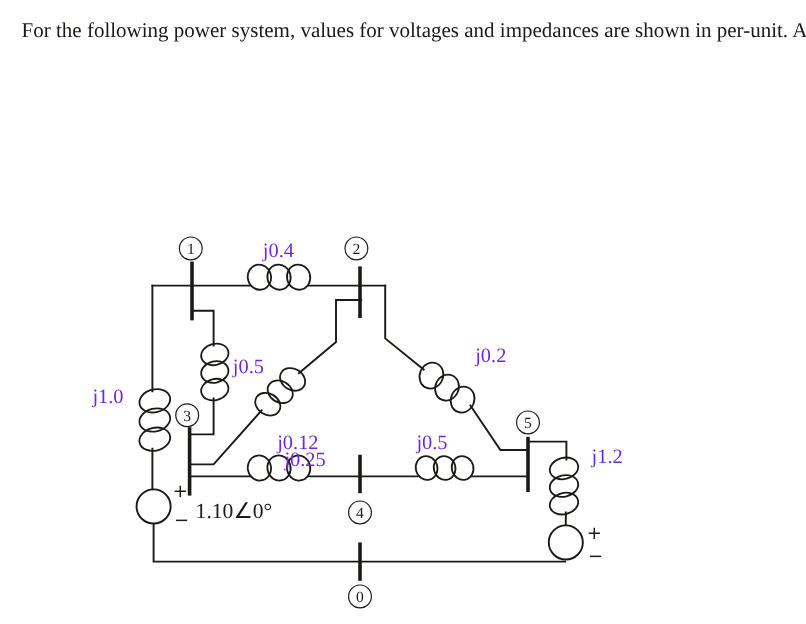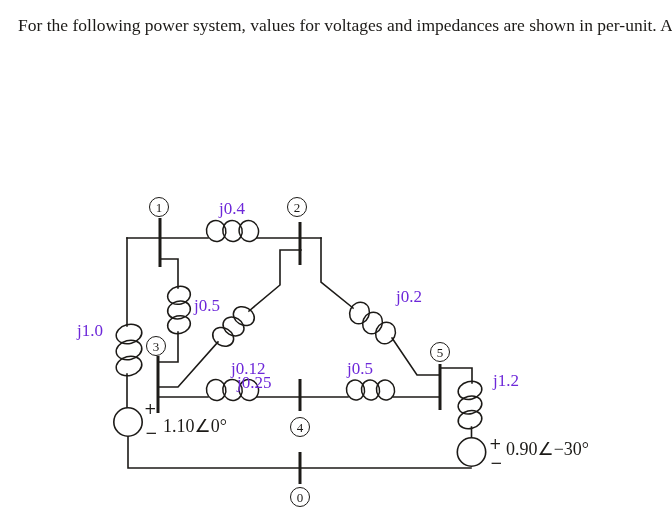--- a/index.html
+++ b/index.html
@@ -133,15 +133,14 @@
     <span class="lbl" style="left:212px;top:360px;margin-left:19px;">j0.12</span>
     <span class="lbl" style="left:347px;top:360px;">j0.5</span>
     <span class="lbl" style="left:77px;top:322px;">j1.0</span>
     <span class="lbl" style="left:493px;top:372px;">j1.2</span>
 
     <span class="sign" style="left:144px;top:402px;">+</span>
     <span class="sign" style="left:145px;top:426px;">−</span>
     <span class="src-val" style="left:163px;top:417px;text-align:center;">1.10∠0°</span>
     <span class="sign" style="left:489px;top:437px;">+</span>
     <span class="sign" style="left:490px;top:456px;">−</span>
-    <span class="src-val" style="left:506px;top:440px;">0.90∠−30°</span>
   </div>
 </div>
 
 </body></html>

